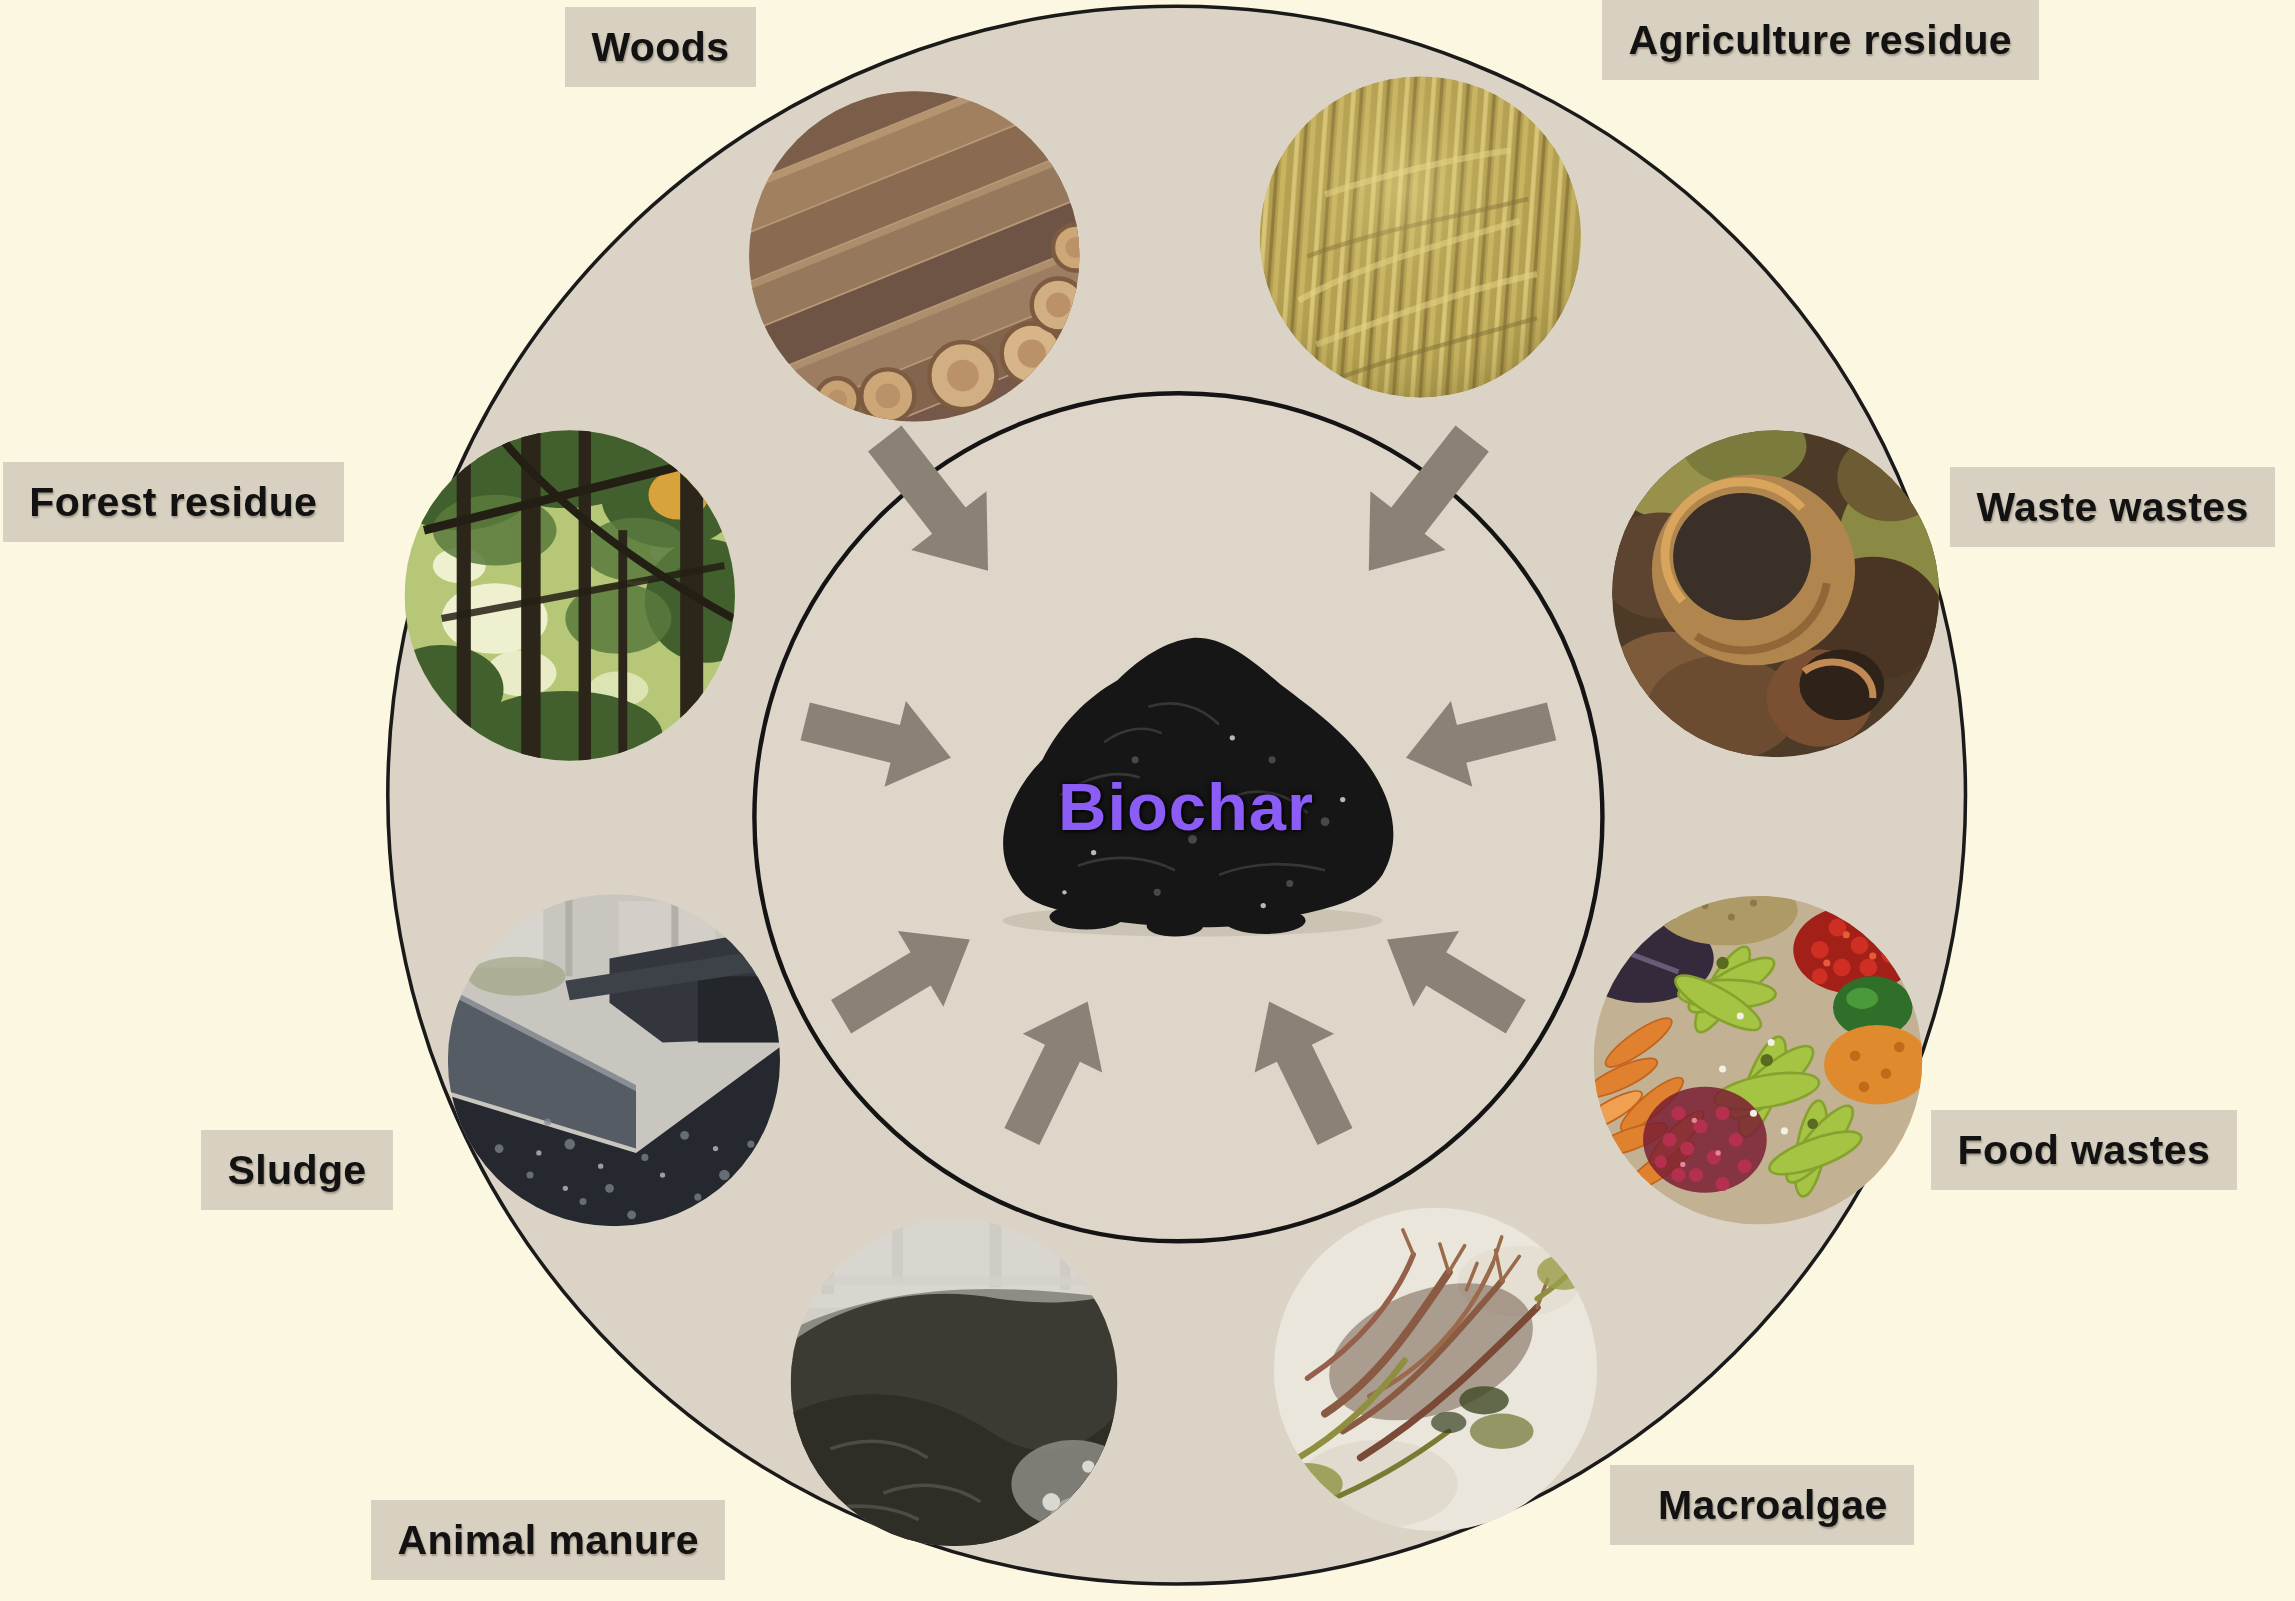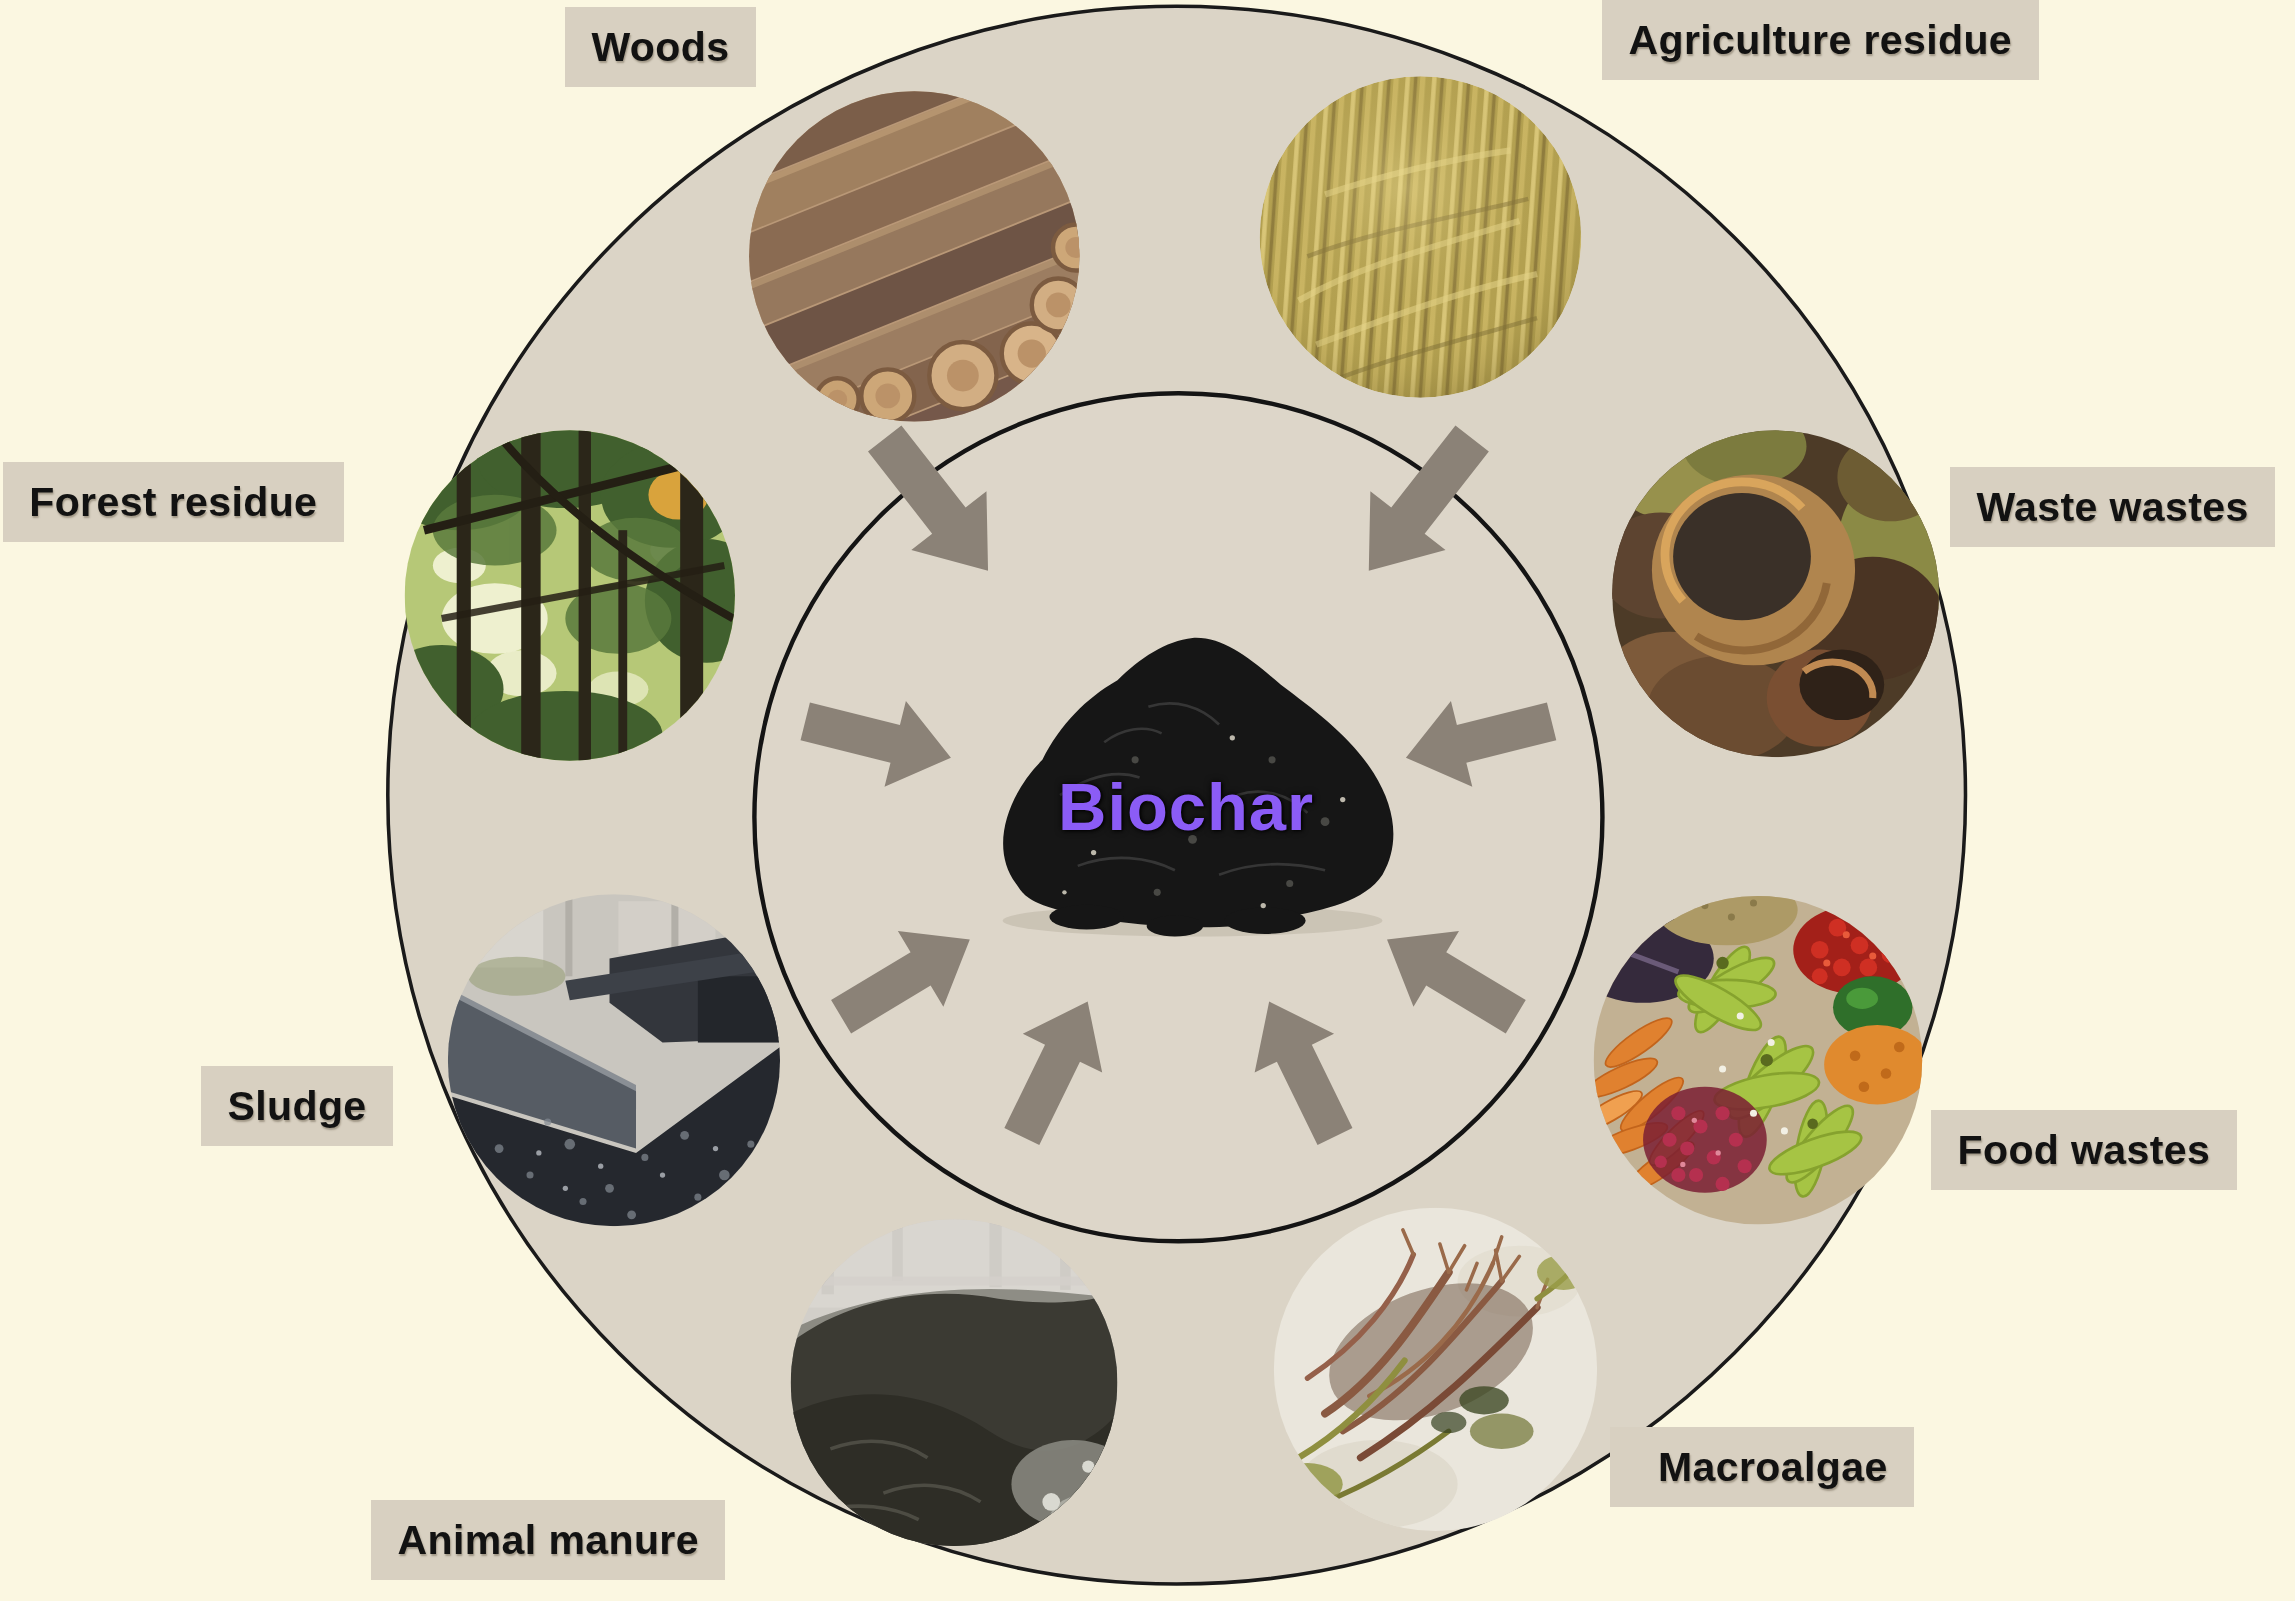--- a/index.html
+++ b/index.html
@@ -448,22 +448,22 @@
   <div class="src-label" style="left:565px;top:7px;">Woods</div>
 
   <div class="src-label" style="left:1558px;top:0px;margin-left:44px;">Agriculture residue</div>
 
   <div class="src-label" style="left:1950px;top:467px;">Waste wastes</div>
 
   <div class="src-label" style="left:2.7px;top:462px;">Forest residue</div>
 
   <div class="src-label" style="left:1931px;top:1110px;">Food wastes</div>
 
-  <div class="src-label" style="left:201px;top:1066px;">Sludge</div>
-
-  <div class="src-label" style="left:1610px;top:1427px;padding-left:48px;">Macroalgae</div>
+  <div class="src-label" style="left:201px;top:1130px;">Sludge</div>
+
+  <div class="src-label" style="left:1610px;top:1465px;padding-left:48px;">Macroalgae</div>
 
   <div class="src-label" style="left:371px;top:1500px;">Animal manure</div>
 
   <div class="center-label">Biochar</div>
 
 </div>
 
 
 </body></html>

